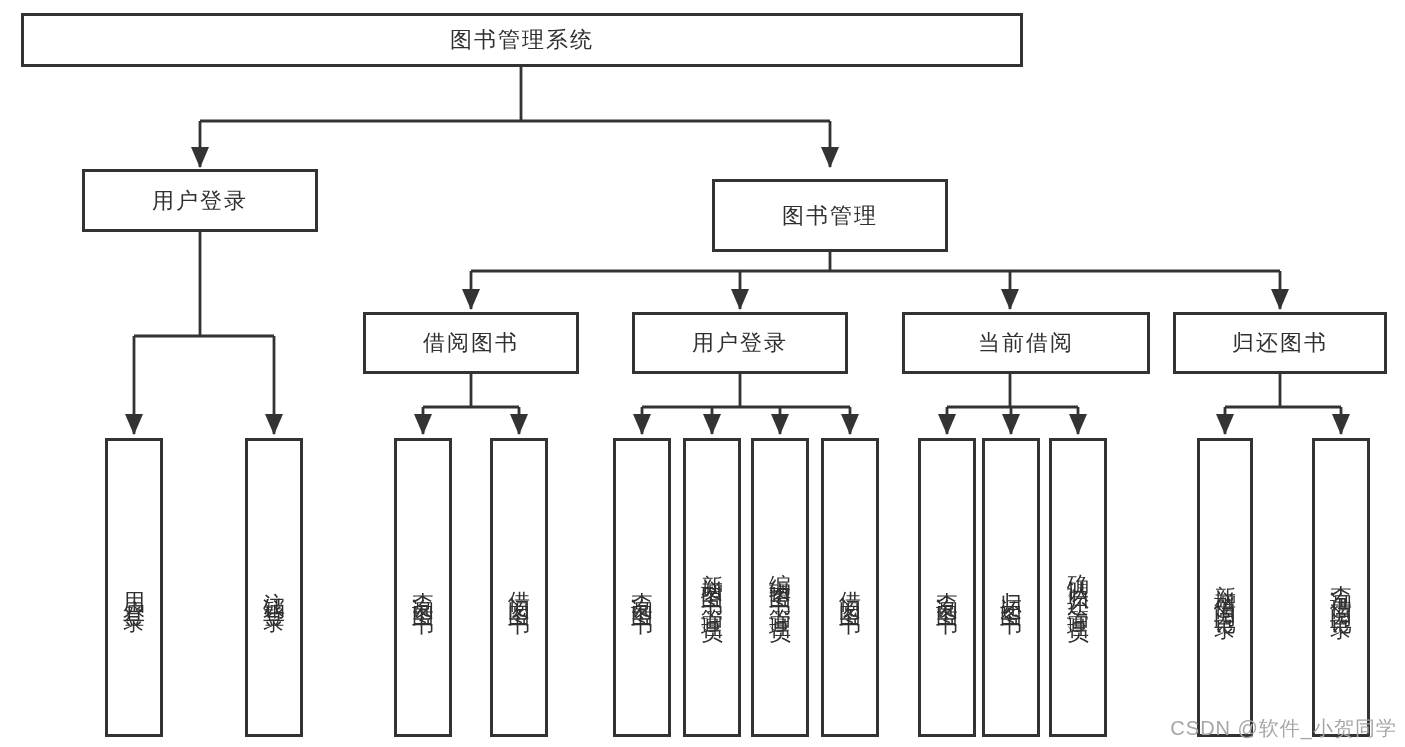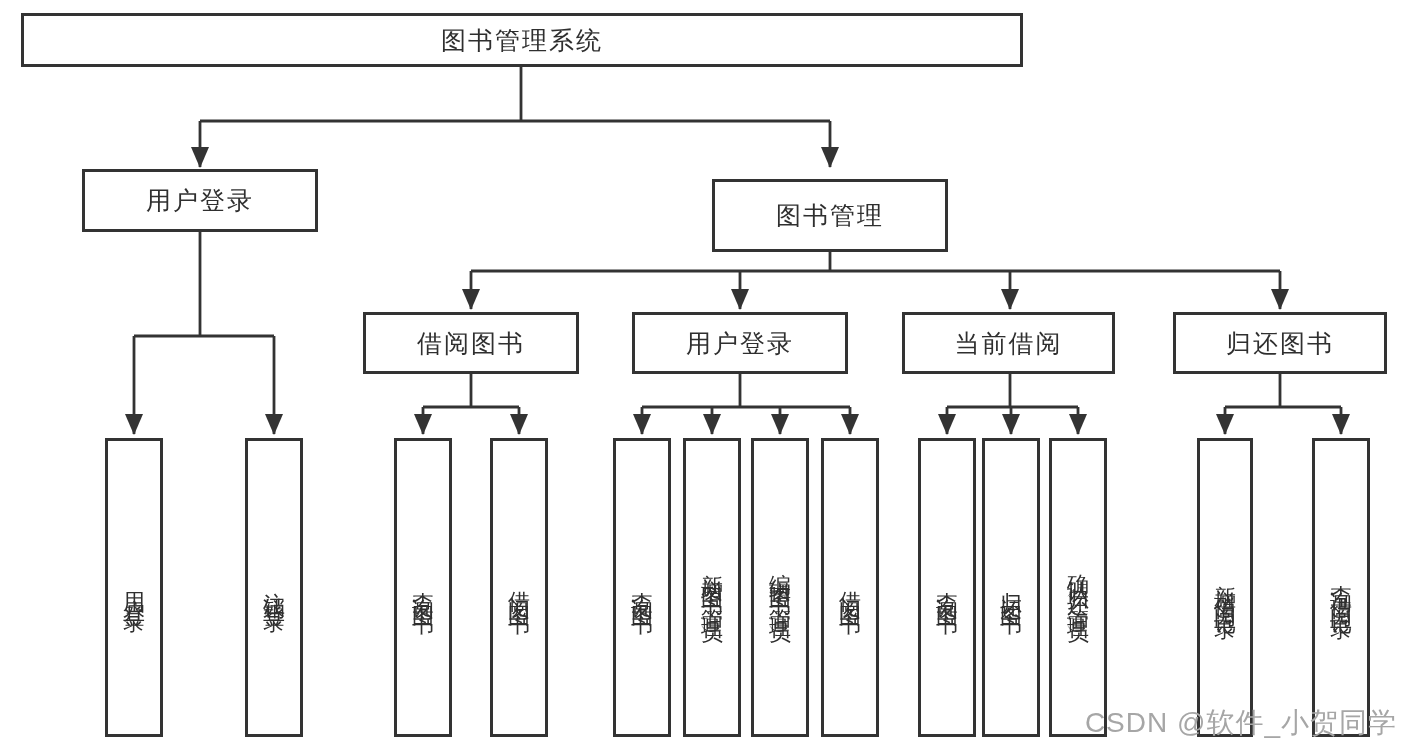--- a/index.html
+++ b/index.html
@@ -34,21 +34,21 @@
   }
 
   .node {
     position: absolute;
     background: var(--fill, #ffffff);
     border: 3px solid var(--border, #333333);
     display: flex;
     align-items: center;
     justify-content: center;
     color: var(--text, #2f2f2f);
-    font-size: 25px;
+    font-size: 22px;
     letter-spacing: 2px;
     white-space: nowrap;
   }
 
   .leaf {
     position: absolute;
     background: var(--fill, #ffffff);
     border: 3px solid var(--border, #333333);
     display: flex;
     align-items: center;
@@ -61,21 +61,21 @@
     font-size: 22px;
     letter-spacing: 7px;
     line-height: 1;
     white-space: nowrap;
   }
 
   .watermark {
     position: absolute;
     right: 8px;
     bottom: 5px;
-    font-size: 28px;
+    font-size: 20px;
     color: var(--watermark, #a6a6a6);
     letter-spacing: 1px;
     pointer-events: none;
   }
 </style>
 </head>
 <body>
 
 <div class="stage">
 
@@ -127,21 +127,21 @@
     <path class="ln" d="M1341 407 V434" marker-end="url(#ah)"></path>
   </svg>
 
   <div class="node" style="left:21px; top:13px; width:1002px; height:54px;">图书管理系统</div>
 
   <div class="node" style="left:82px; top:169px; width:236px; height:63px;">用户登录</div>
   <div class="node" style="left:712px; top:179px; width:236px; height:73px;">图书管理</div>
 
   <div class="node" style="left:363px; top:312px; width:216px; height:62px;">借阅图书</div>
   <div class="node" style="left:632px; top:312px; width:216px; height:62px;">用户登录</div>
-  <div class="node" style="left:902px; top:312px; width:213px; height:62px;">当前借阅</div>
+  <div class="node" style="left:902px; top:312px; width:248px; height:62px;">当前借阅</div>
   <div class="node" style="left:1173px; top:312px; width:214px; height:62px;">归还图书</div>
 
   <div class="leaf" style="left:105px; top:438px; width:58px; height:299px;">
     <span class="vtext">用户登录</span>
   </div>
   <div class="leaf" style="left:245px; top:438px; width:58px; height:299px;">
     <span class="vtext">注销登录</span>
   </div>
 
   <div class="leaf" style="left:394px; top:438px; width:58px; height:299px;">

